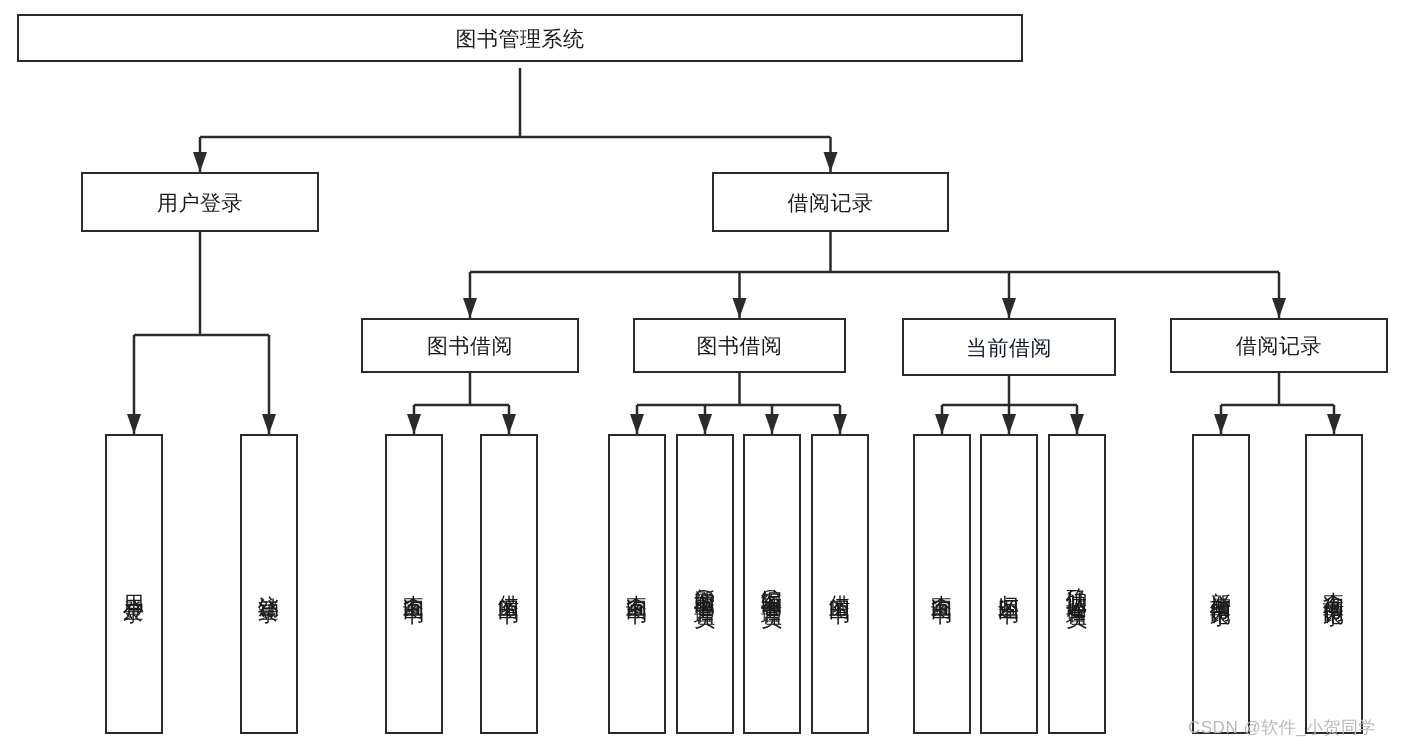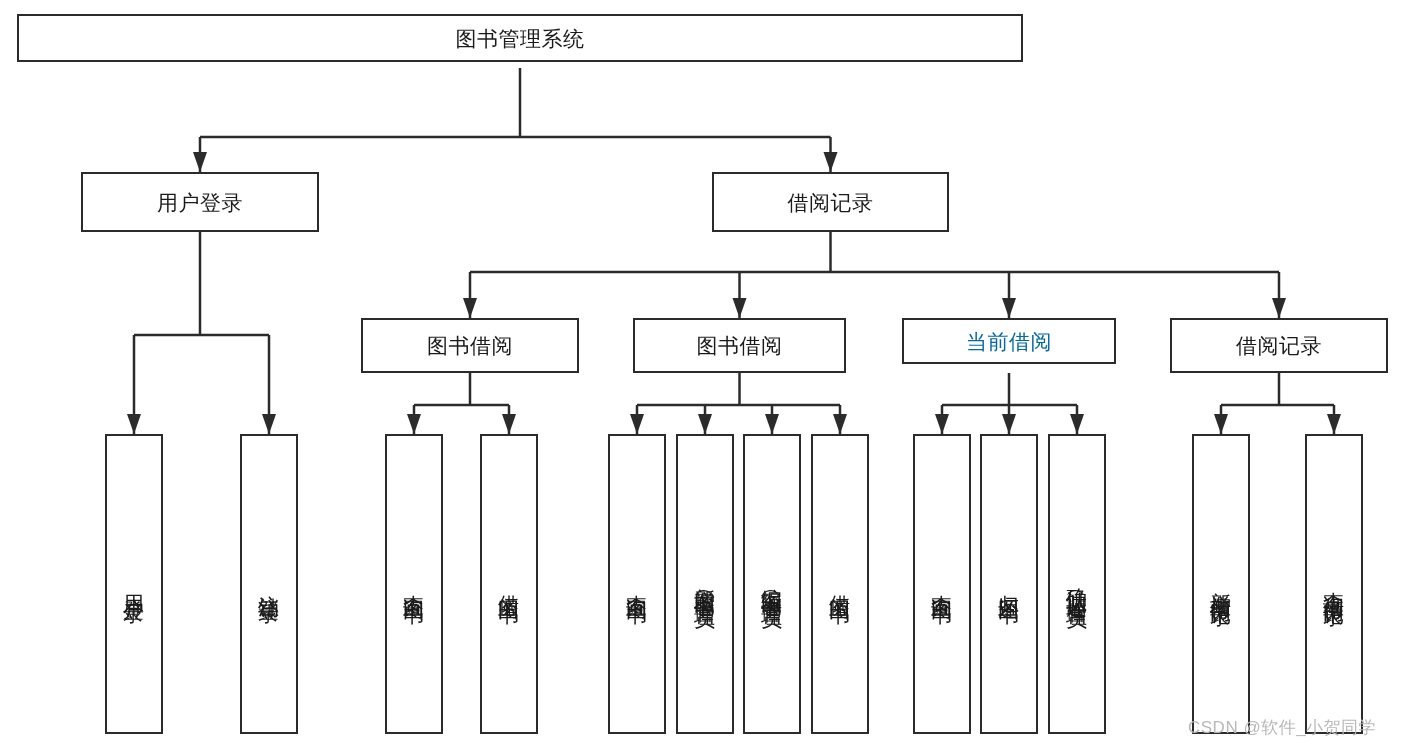--- a/index.html
+++ b/index.html
@@ -131,21 +131,21 @@
       </div>
       <div class="node horiz" style="left: 712px; top: 172px; width: 237px; height: 60px; border-color: rgb(43, 43, 43); color: rgb(26, 26, 26);">
         <span class="label">借阅记录</span>
       </div>
       <div class="node horiz" style="left: 361px; top: 318px; width: 218px; height: 55px; border-color: rgb(43, 43, 43); color: rgb(26, 26, 26);">
         <span class="label">图书借阅</span>
       </div>
       <div class="node horiz" style="left: 633px; top: 318px; width: 213px; height: 55px; border-color: rgb(43, 43, 43); color: rgb(26, 26, 26);">
         <span class="label">图书借阅</span>
       </div>
-      <div class="node horiz" style="left: 902px; top: 318px; width: 214px; height: 46px; border-color: rgb(43, 43, 43); color: #0369a1;">
+      <div class="node horiz" style="left: 902px; top: 318px; width: 214px; height: 58px; border-color: rgb(43, 43, 43); color: #0f172a;">
         <span class="label">当前借阅</span>
       </div>
       <div class="node horiz" style="left: 1170px; top: 318px; width: 218px; height: 55px; border-color: rgb(43, 43, 43); color: rgb(26, 26, 26);">
         <span class="label">借阅记录</span>
       </div>
       <div class="node vert" style="left: 105px; top: 434px; width: 58px; height: 300px; border-color: rgb(43, 43, 43); color: rgb(26, 26, 26);">
         <span class="label">用户登录</span>
       </div>
       <div class="node vert" style="left: 240px; top: 434px; width: 58px; height: 300px; border-color: rgb(43, 43, 43); color: rgb(26, 26, 26);">
         <span class="label">注销登录</span>

